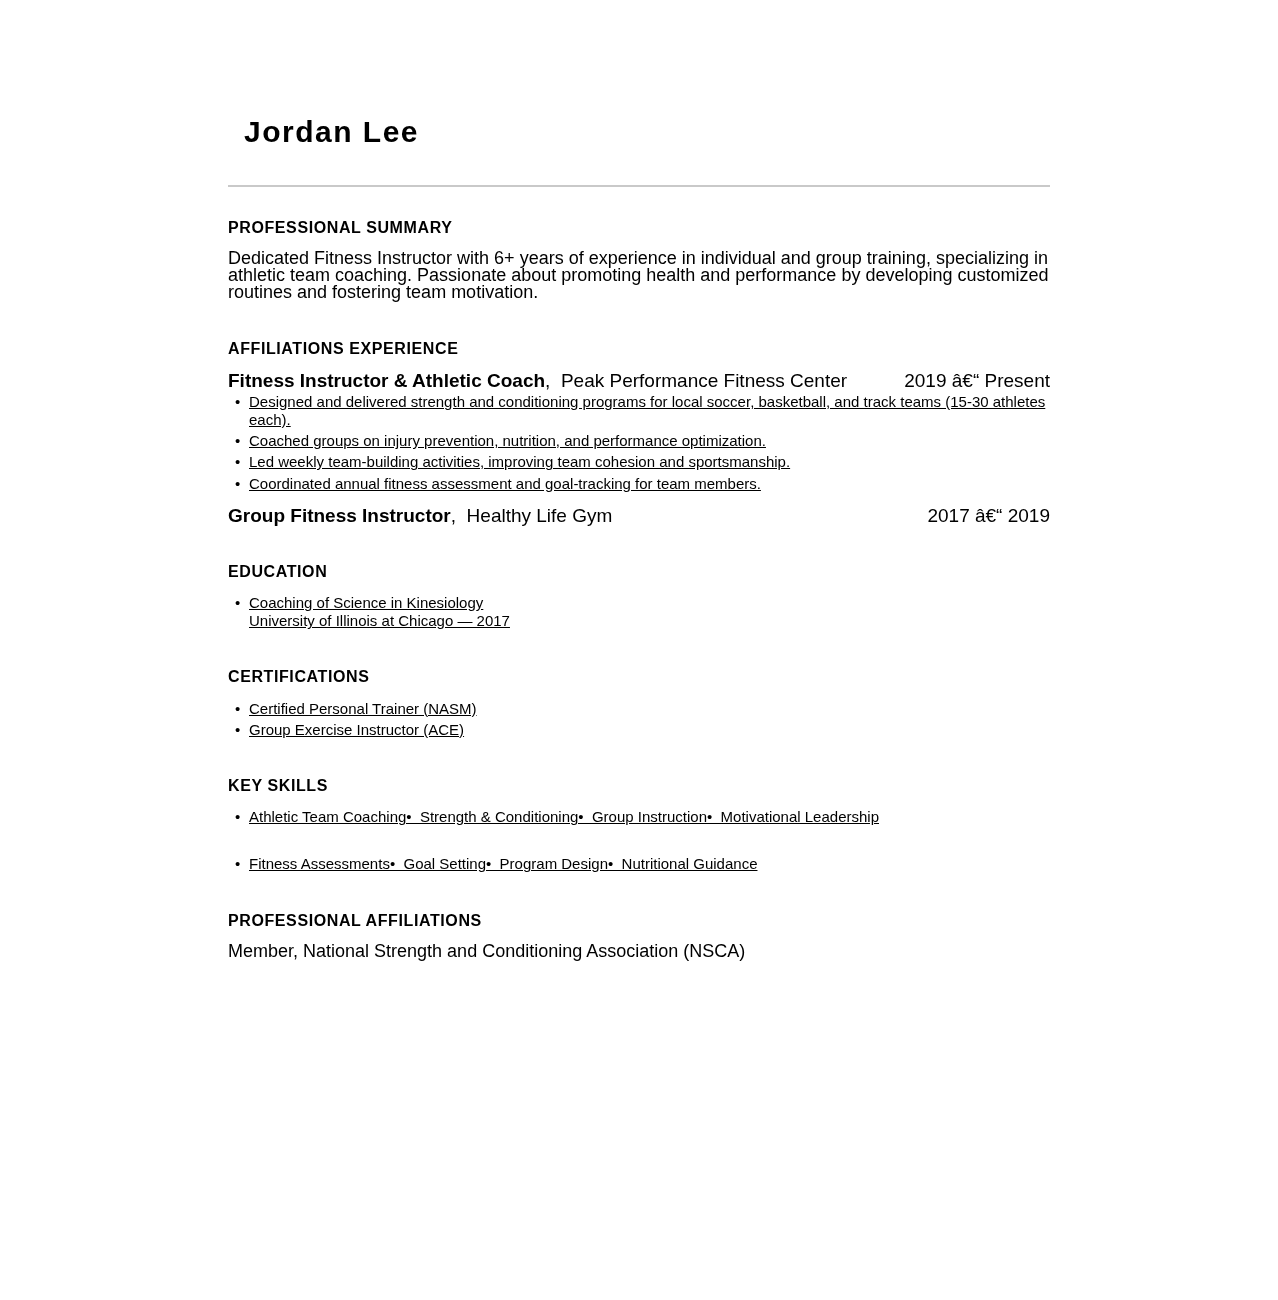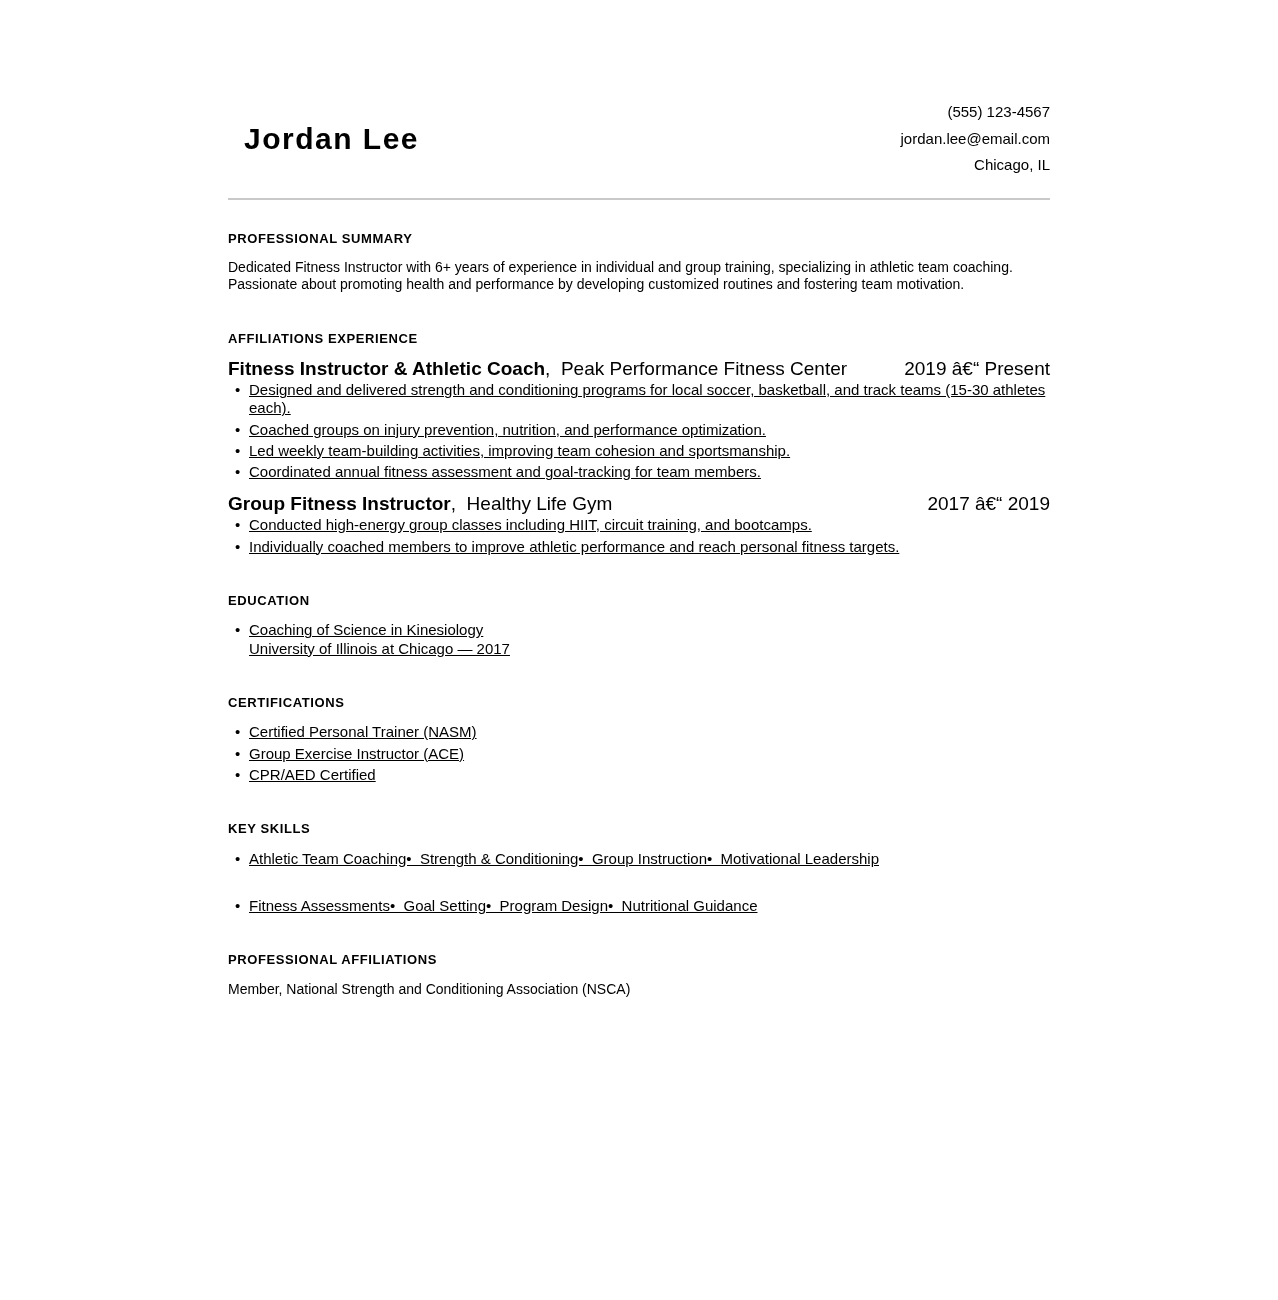--- a/index.html
+++ b/index.html
@@ -40,28 +40,28 @@
   }
   .rule {
     border: none;
     border-top: 2px solid #c9c9c9;
     margin: 19px 0 0 0;
   }
   
   .section { margin-top: 37px; }
   .section.first { margin-top: 31px; }
   .section-heading {
-    font-size: 13px;
+    font-size: 16px;
     font-weight: bold;
     letter-spacing: 0.6px;
     margin: 0 0 13px 0;
     line-height: 1.2;
   }
   .body-text {
-    font-size: 14px;
+    font-size: 18px;
     line-height: 17.3px;
     margin: 0;
   }
   
   .job { margin-top: 13px; }
   .job-line {
     display: flex;
     justify-content: space-between;
     align-items: baseline;
     font-size: 19px;
@@ -96,25 +96,20 @@
   }
   ul.bullets.skills li:last-child { margin-bottom: 15px; }
 </style>
 </head>
 <body>
 
 <div class="page">
 
   <header class="header">
     <h1 class="name">Jordan Lee</h1>
-    <div class="contact">
-      <div>(555) 123-4567</div>
-      <div>jordan.lee@email.com</div>
-      <div>Chicago, IL</div>
-    </div>
   </header>
 
   <hr class="rule">
 
   <section class="section first">
     <h2 class="section-heading">PROFESSIONAL SUMMARY</h2>
     <p class="body-text">Dedicated Fitness Instructor with 6+ years of experience in individual and group training, specializing in athletic team coaching. Passionate about promoting health and performance by developing customized routines and fostering team motivation.</p>
   </section>
 
   <section class="section">
@@ -135,43 +130,38 @@
       </ul>
     </div>
 
     <div class="job">
       <div class="job-line">
         <div>
           <span class="job-title">Group Fitness Instructor</span><span class="job-sep">,  </span><span class="job-company">Healthy Life Gym</span>
         </div>
         <div class="job-dates">2017 â€“ 2019</div>
       </div>
-      <ul class="bullets">
-        <li>Conducted high-energy group classes including HIIT, circuit training, and bootcamps.</li>
-        <li>Individually coached members to improve athletic performance and reach personal fitness targets.</li>
-      </ul>
     </div>
   </section>
 
   <section class="section">
     <h2 class="section-heading">EDUCATION</h2>
     <ul class="bullets">
       <li>
         <span>Coaching of Science in Kinesiology</span><br>
         <span>University of Illinois at Chicago — 2017</span>
       </li>
     </ul>
   </section>
 
   <section class="section">
     <h2 class="section-heading">CERTIFICATIONS</h2>
     <ul class="bullets">
       <li>Certified Personal Trainer (NASM)</li>
       <li>Group Exercise Instructor (ACE)</li>
-      <li>CPR/AED Certified</li>
     </ul>
   </section>
 
   <section class="section">
     <h2 class="section-heading">KEY SKILLS</h2>
     <ul class="bullets skills">
       <li>Athletic Team Coaching•  Strength &amp; Conditioning•  Group Instruction•  Motivational Leadership</li>
       <li>Fitness Assessments•  Goal Setting•  Program Design•  Nutritional Guidance</li>
     </ul>
   </section>

